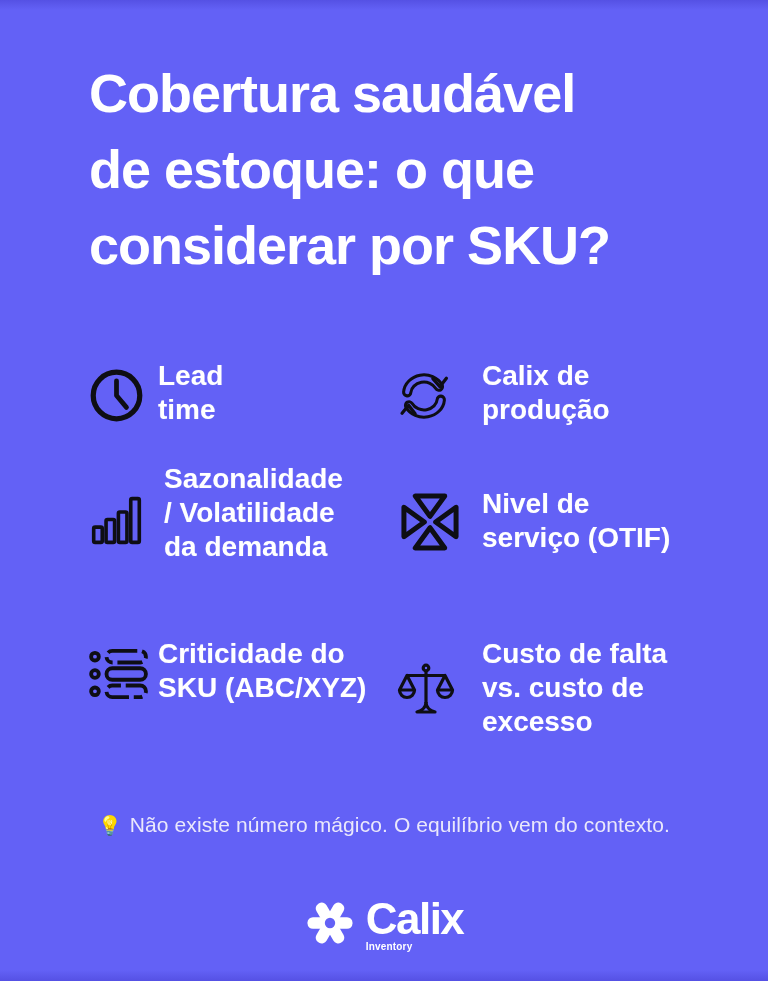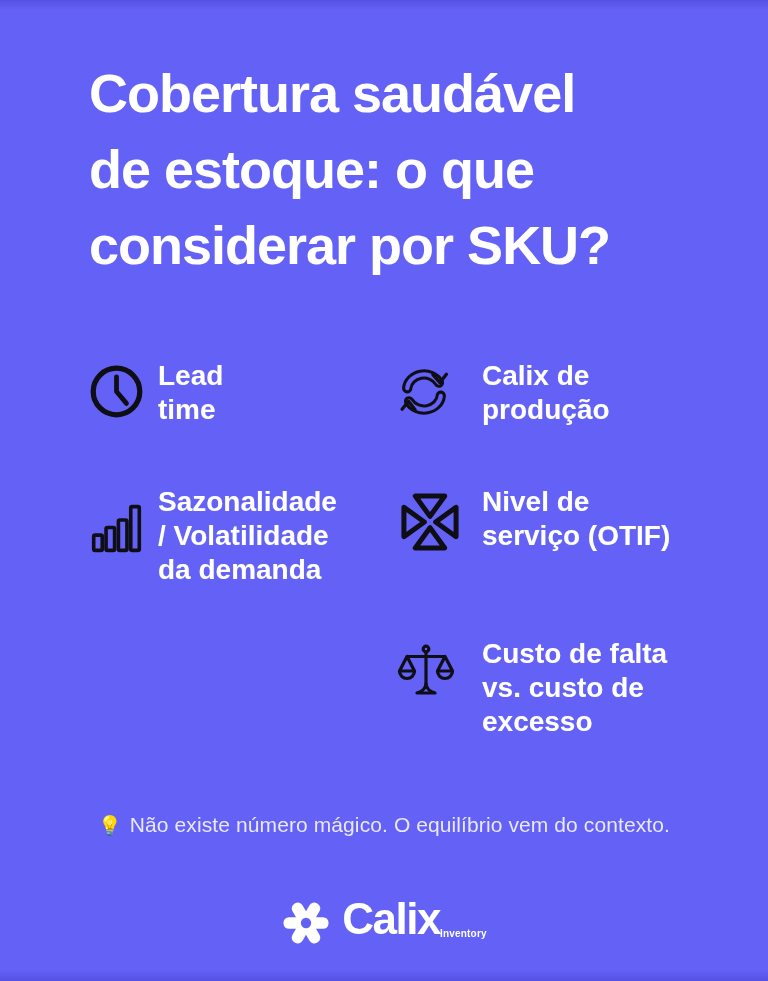--- a/index.html
+++ b/index.html
@@ -8,50 +8,50 @@
     background:linear-gradient(180deg,#5551E4 0px,#6361F6 10px,#6361F6 970px,#5551E4 981px);
     font-family:"Liberation Sans", sans-serif;
     -webkit-font-smoothing:antialiased;
   }
   .title {
     position:absolute; left:89px; top:55px; width:630px;
     color:#FFFFFF; font-size:54px; line-height:76px; font-weight:bold;
     letter-spacing:-1px; white-space:pre-line;
   }
   .item {
-    position:absolute; display:flex; align-items:flex-start;
+    position:absolute; display:flex; align-items:center;
     color:#FFFFFF; font-size:28px; line-height:34px; font-weight:bold;
   }
   .item .label { white-space:pre-line; text-shadow:0 0 1px rgba(255,255,255,.25); }
   .icon-box { flex:none; display:flex; justify-content:flex-start; }
   .col-left  .icon-box { width:70px; }
   .col-right .icon-box { width:86px; }
   .i0 { left:88px;  top:359px; }
   .i1 { left:396px; top:359px; }
-  .i2 { left:88px;  top:485px; }
+  .i2 { left:88px;  top:462px;gap:6px; }
   .i3 { left:396px; top:485px; }
   .i4 { left:88px;  top:637px; }
   .i5 { left:396px; top:637px; }
   .icon-clock    { margin-top:4px; }
   .icon-cycle    { margin-top:5px; }
   .icon-bars     { margin-top:15px; }
   .icon-pinwheel { margin-top:3px; }
   .icon-list     { margin-top:6px; }
   .icon-scales   { margin-top:4px; }
   .note {
     position:absolute; left:0; right:0; top:810px; text-align:center;
     color:#EAE8FB; font-size:21px; line-height:30px; font-weight:normal;
     letter-spacing:0.1px;
   }
   .note .emoji { font-size:19px; margin-right:8px; }
   .logo {
     position:absolute; left:0; right:0; top:897px;
     display:flex; justify-content:center; align-items:flex-start; gap:11px;
   }
-  .brand-text { display:flex; flex-direction:row; align-items:flex-end; }
+  .brand-text { display:flex; flex-direction:column; align-items:flex-start; }
   .brand-name { color:#FFFFFF; font-size:44px; line-height:44px; font-weight:bold; letter-spacing:-1.5px; }
   .brand-sub  { color:#FFFFFF; font-size:10px; line-height:14px; font-weight:bold; margin-top:-1px; letter-spacing:0.2px; }
   svg { display:block; }
 </style>
 </head>
 <body>
 
 <div class="canvas">
 
   <div class="title">Cobertura saudável
@@ -104,20 +104,34 @@
         <path d="M17 7  H43 L30 25 Z"></path>
         <path d="M17 53 H43 L30 35 Z"></path>
         <path d="M7  17 V43 L25 30 Z"></path>
         <path d="M53 17 V43 L35 30 Z"></path>
       </svg>
     </span>
     <span class="label">Nivel de
 serviço (OTIF)</span>
   </div>
 
+  <div class="item col-left i4">
+    <span class="icon-box">
+      <svg class="icon-list" width="62" height="50" viewBox="0 0 64 52" fill="none" stroke="#0E0E14" stroke-width="4">
+        <circle cx="7" cy="8" r="4"></circle>
+        <circle cx="7" cy="26" r="4"></circle>
+        <circle cx="7" cy="44" r="4"></circle>
+        <rect x="19" y="2" width="41" height="12" rx="6" stroke-dasharray="26 5 9 5"></rect>
+        <rect x="19" y="20" width="41" height="12" rx="6"></rect>
+        <rect x="19" y="38" width="41" height="12" rx="6" stroke-dasharray="9 5 26 5"></rect>
+      </svg>
+    </span>
+    <span class="label">Criticidade do
+SKU (ABC/XYZ)</span>
+  </div>
 
   <div class="item col-right i5">
     <span class="icon-box">
       <svg class="icon-scales" width="60" height="60" viewBox="0 0 60 60" fill="none" stroke="#0E0E14" stroke-width="3.2" stroke-linejoin="round">
         <circle cx="30" cy="8" r="2.8"></circle>
         <path d="M30 11 V43"></path>
         <path d="M11 15.5 H49"></path>
         <path d="M11 15.5 L3.5 30 H18.5 Z"></path>
         <path d="M3.5 30 A7.5 7.5 0 0 0 18.5 30"></path>
         <path d="M49 15.5 L41.5 30 H56.5 Z"></path>

